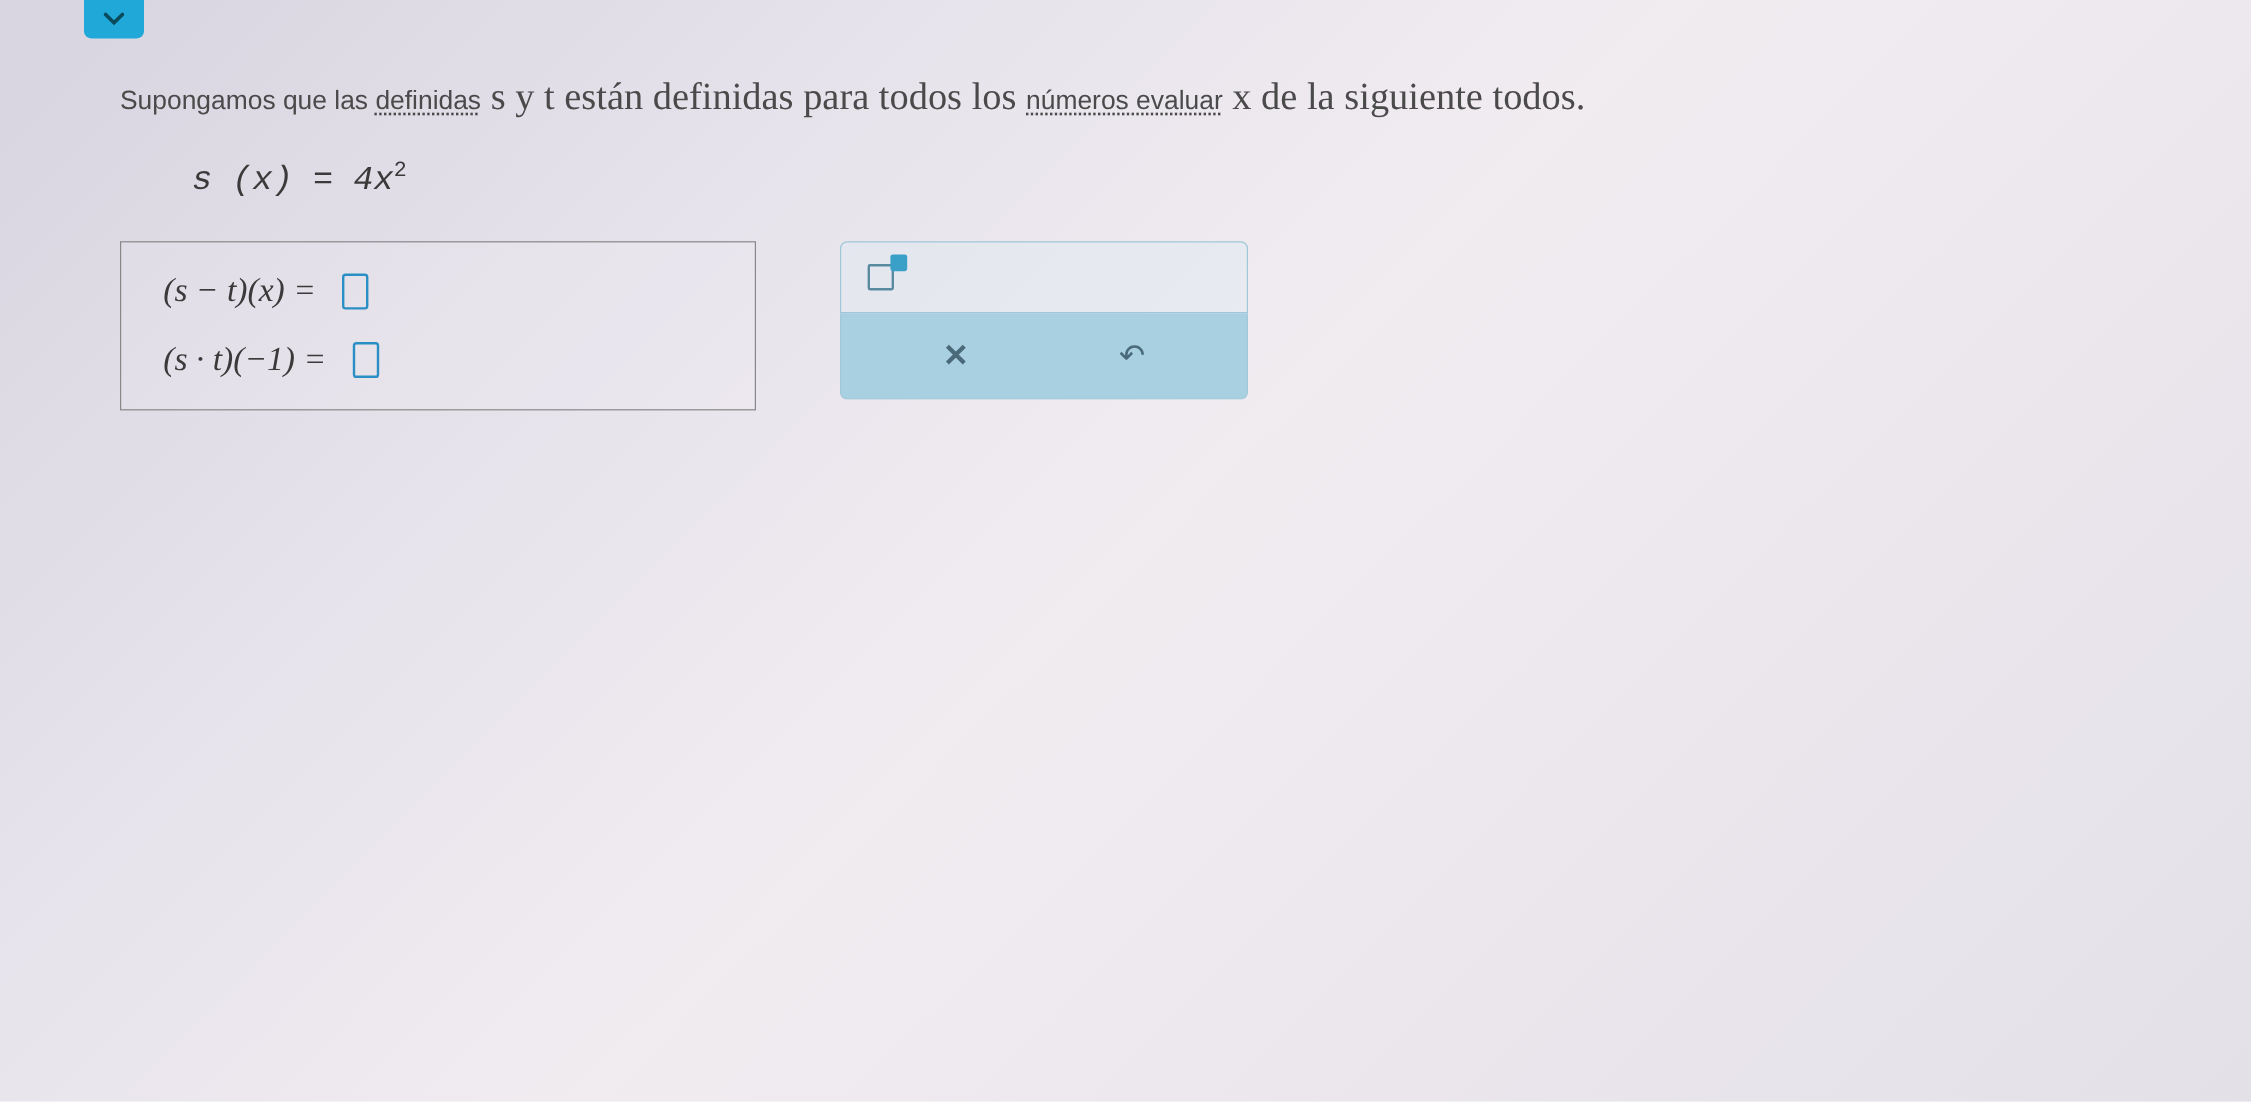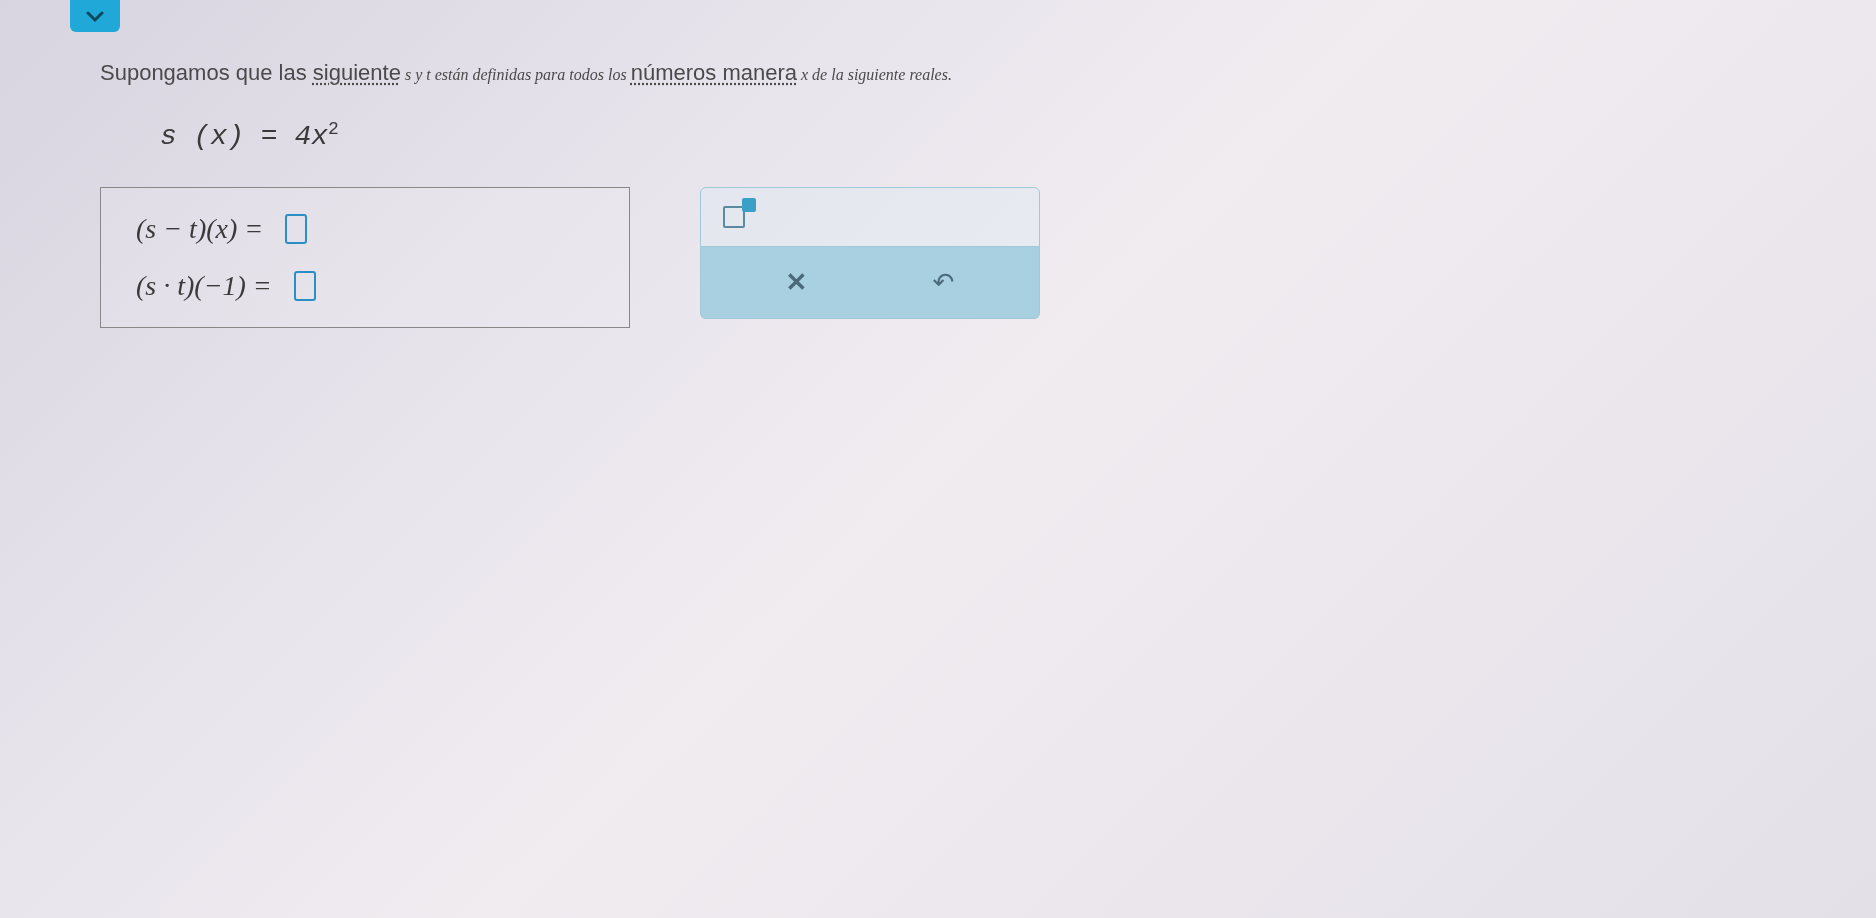--- a/index.html
+++ b/index.html
@@ -60,22 +60,21 @@
       vertical-align: super;
       font-style: normal;
     }
     .instruction {
       font-size: 22px;
       color: #4a4a4a;
       margin-bottom: 40px;
     }
     .math-inline {
       font-family: 'Times New Roman', serif;
-      font-style: italic;
-      font-size: 16px;
+      font-size: 32px;
     }
     .answer-area {
       display: flex;
       gap: 70px;
       align-items: flex-start;
     }
     .answer-box {
       border: 1px solid #888;
       padding: 25px 35px;
       width: 530px;
@@ -165,21 +164,21 @@
   <span>
     <svg width="18" height="12" viewBox="0 0 18 12">
         <path d="M2 2 L9 9 L16 2" stroke="#0a4a5a" stroke-width="3" fill="none" stroke-linecap="round"></path>
       </svg>
   </span>
 </div>
 
 <div class="content">
 
   <p class="problem-statement">
-    <span>Supongamos que las </span><span class="underline-link">siguiente</span><span class="math-inline"> s y t están definidas para todos los </span><span class="underline-link">números manera</span><span class="math-inline"> x de la siguiente reales.</span>
+    <span>Supongamos que las </span><span class="underline-link">definidas</span><span class="math-inline"> s y t están definidas para todos los </span><span class="underline-link">números evaluar</span><span class="math-inline"> x de la siguiente todos.</span>
   </p>
 
   <div class="equations">
     <div class="equation">
       <span>s (x) = 4x</span><span class="sup">2</span>
     </div>
   </div>
 
 
   <div class="answer-area">

